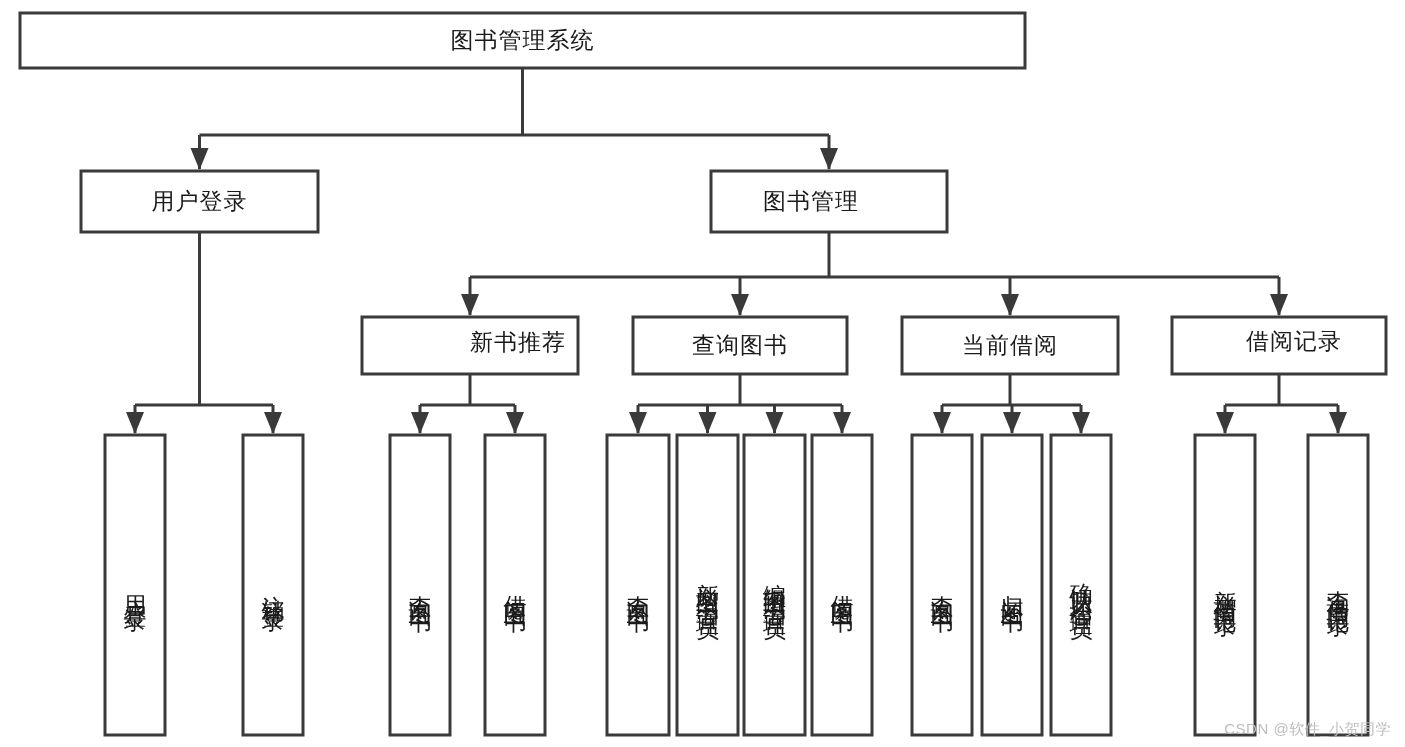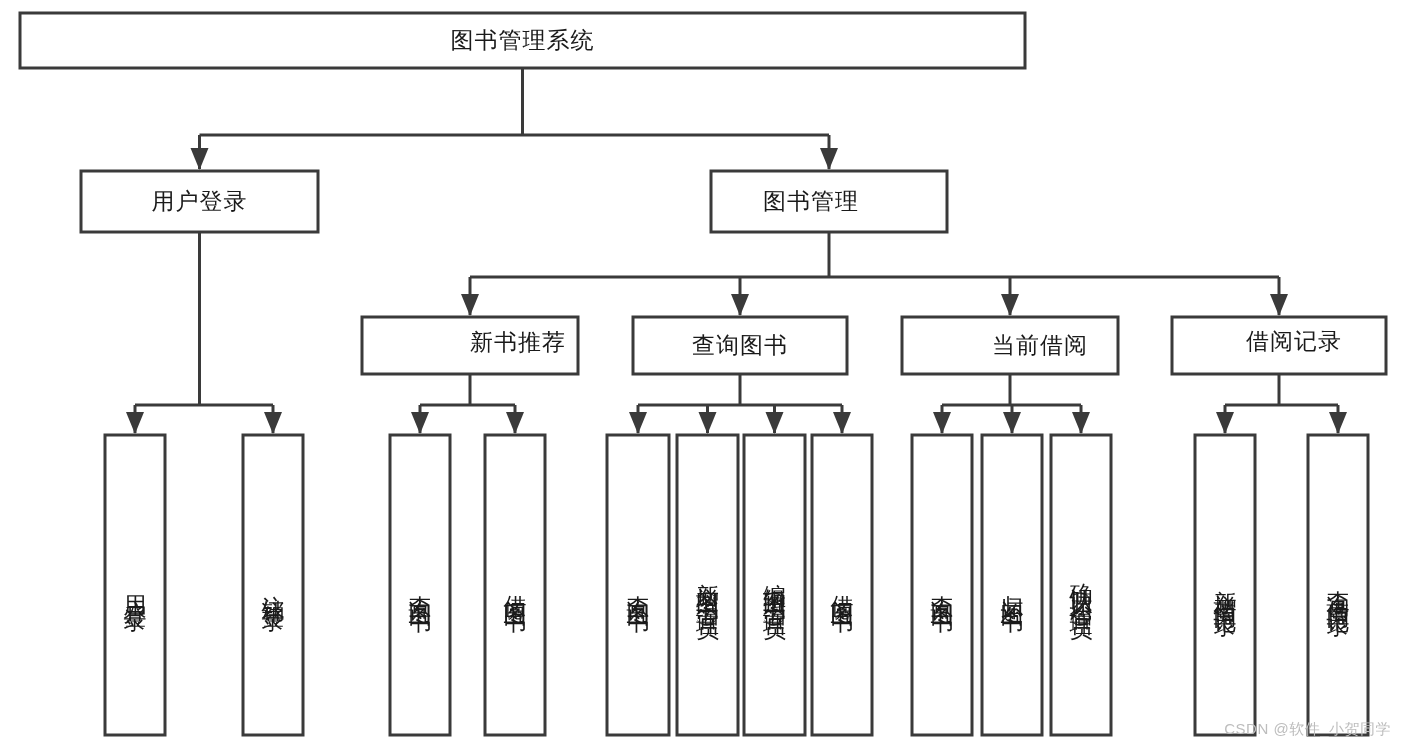--- a/index.html
+++ b/index.html
@@ -158,21 +158,21 @@
         <rect x="1308" y="435" width="60" height="300" class="node-box"></rect>
       </g>
   </svg>
 
   <div id="labels">
       <div class="node-label horizontal" style="left: 20px; top: 13px; width: 1005px; height: 55px;">图书管理系统</div>
       <div class="node-label horizontal" style="left: 81px; top: 171px; width: 237px; height: 61px;">用户登录</div>
       <div class="node-label horizontal" style="left: 711px; top: 171px; width: 200px; height: 61px;">图书管理</div>
       <div class="node-label horizontal" style="left: 362px; top: 317px; width: 216px; height: 51px; margin-left: 48px;">新书推荐</div>
       <div class="node-label horizontal" style="left: 633px; top: 317px; width: 214px; height: 57px;">查询图书</div>
-      <div class="node-label horizontal" style="left: 902px; top: 317px; width: 216px; height: 57px; margin-left: 30px;">当前借阅</div>
+      <div class="node-label horizontal" style="left: 902px; top: 317px; width: 216px; height: 57px;">当前借阅</div>
       <div class="node-label horizontal" style="left: 1172px; top: 313px; width: 244px; height: 57px;">借阅记录</div>
       <div class="node-label vertical" style="left: 105px; top: 435px; width: 60px; height: 300px;">用户登录</div>
       <div class="node-label vertical" style="left: 243px; top: 435px; width: 60px; height: 300px;">注销登录</div>
       <div class="node-label vertical" style="left: 390px; top: 435px; width: 60px; height: 300px;">查询图书</div>
       <div class="node-label vertical" style="left: 485px; top: 435px; width: 60px; height: 300px;">借阅图书</div>
       <div class="node-label vertical" style="left: 607px; top: 435px; width: 62px; height: 300px;">查询图书</div>
       <div class="node-label vertical" style="left: 677px; top: 435px; width: 61px; height: 300px;">新增图书（管理员）</div>
       <div class="node-label vertical" style="left: 744px; top: 435px; width: 61px; height: 300px;">编辑图书（管理员）</div>
       <div class="node-label vertical" style="left: 812px; top: 435px; width: 60px; height: 300px;">借阅图书</div>
       <div class="node-label vertical" style="left: 912px; top: 435px; width: 60px; height: 300px;">查询图书</div>

